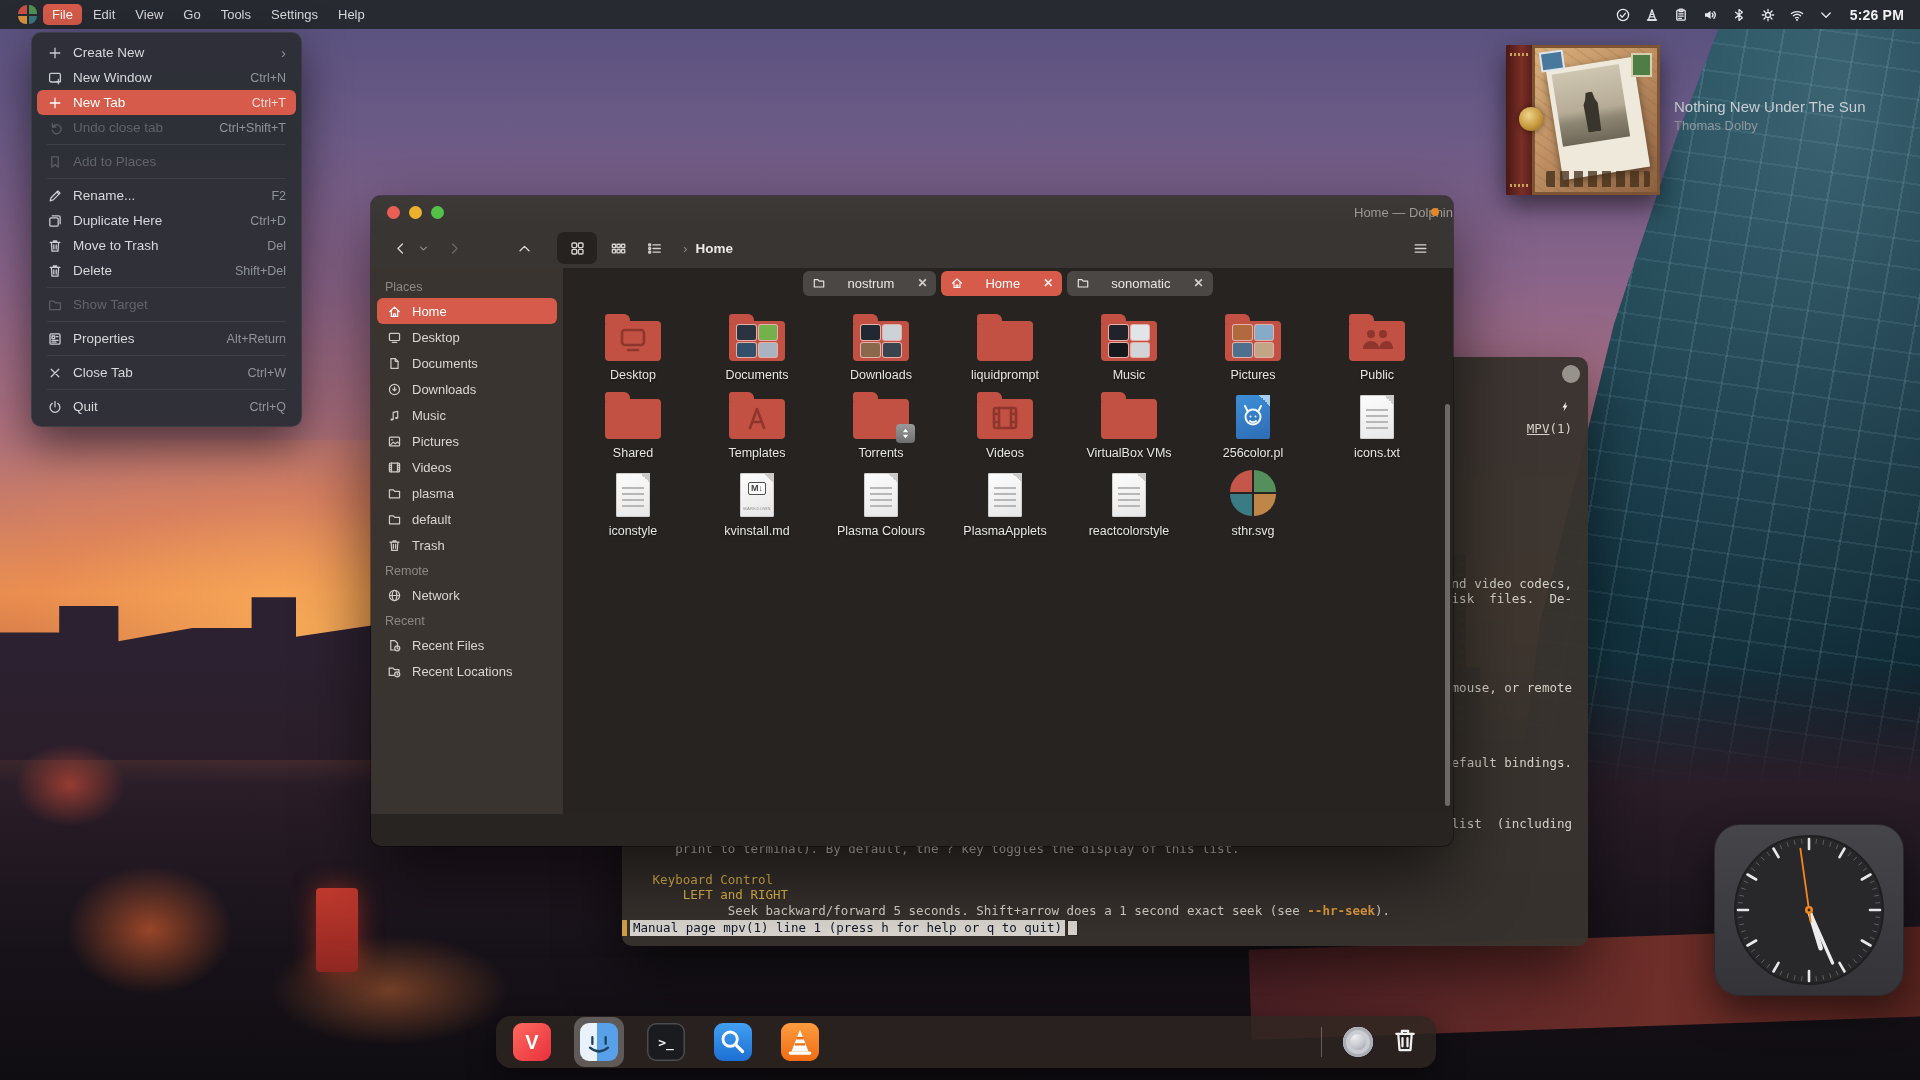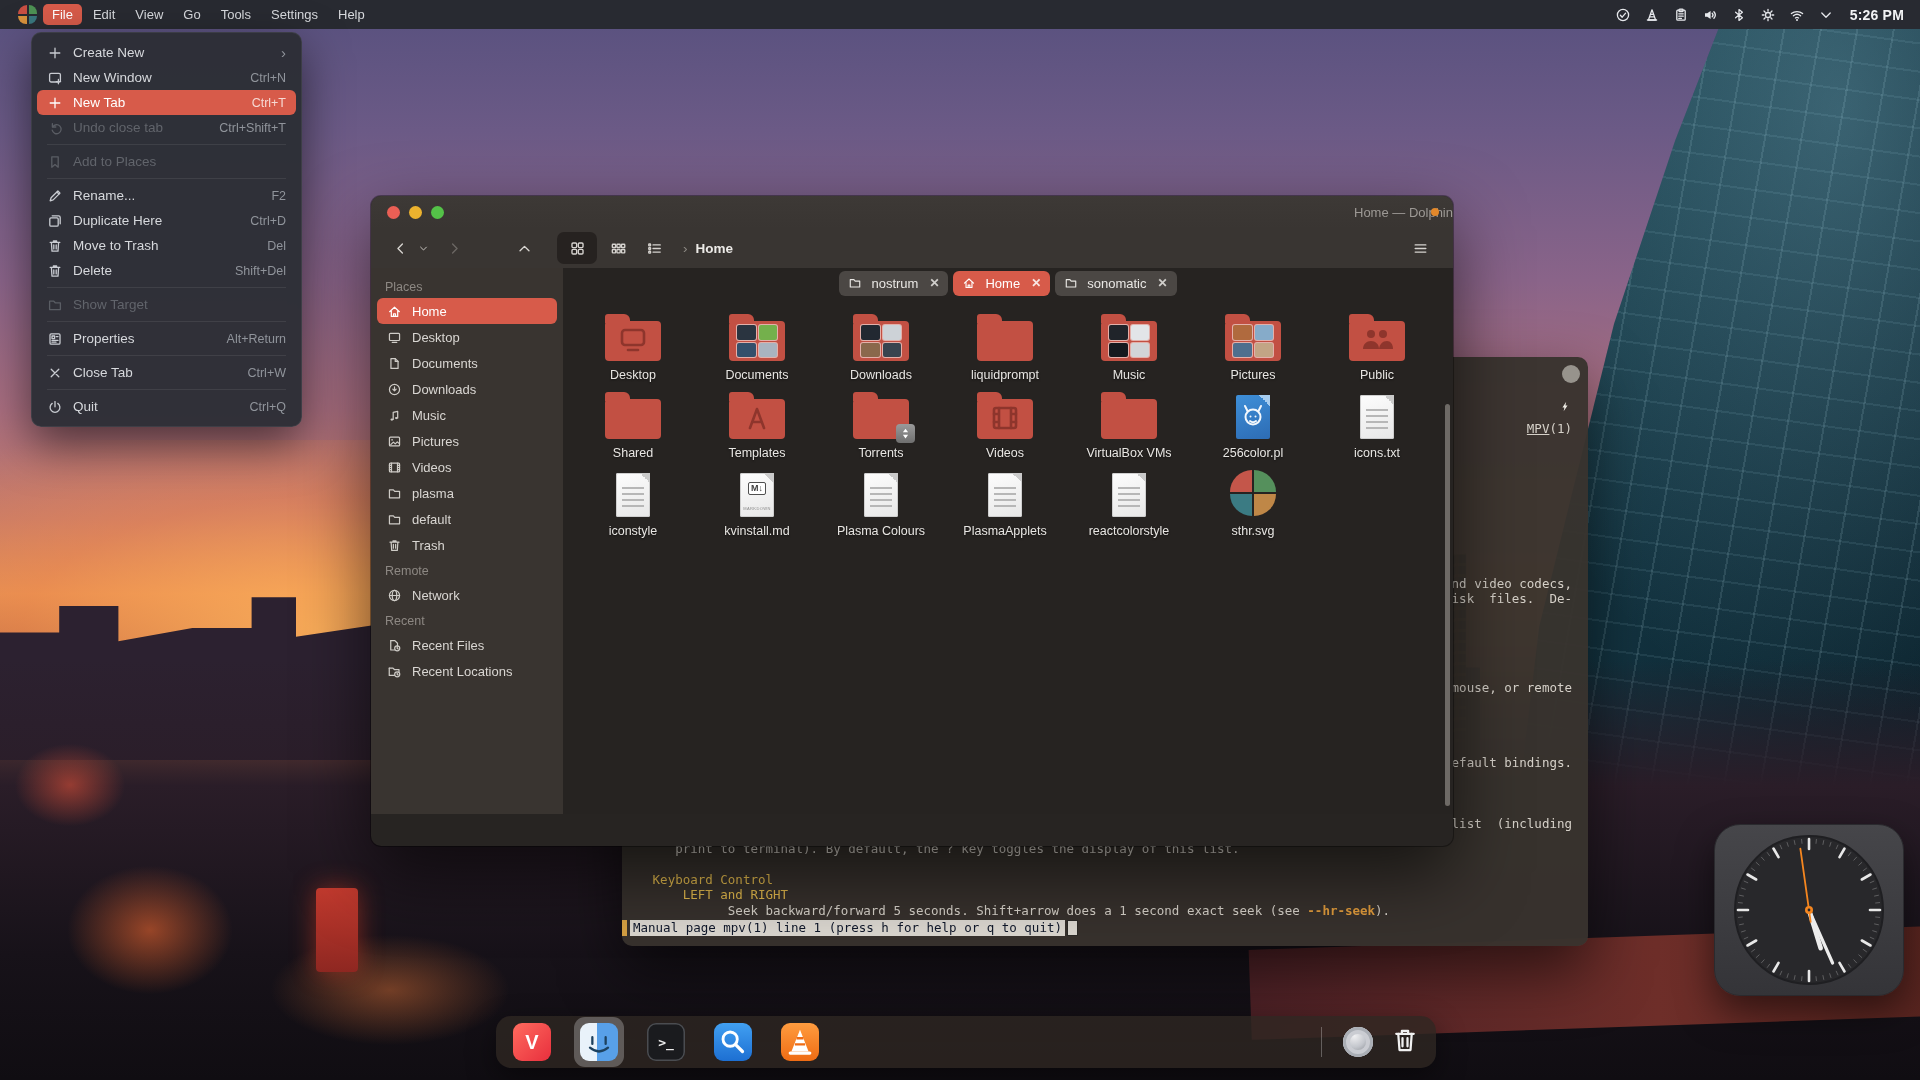--- a/index.html
+++ b/index.html
@@ -101,21 +101,21 @@
     border-right:1px solid #2a2724;color:#d9d6d2;font-size:13px;padding-top:6px}
   .shead{color:#8d8883;font-size:12.5px;padding:6px 14px 4px}
   .sitem{display:flex;align-items:center;gap:10px;height:26px;padding:0 10px;margin:0 6px;border-radius:6px}
   .sitem .ic{width:15px;height:15px;color:#cfccc7}
   .sitem.sel{background:#d75b4a;color:#fff}
   .sitem.sel .ic{color:#fff}
   .splitdots{position:absolute;right:2px;top:270px;width:4px;height:46px;
     background:repeating-linear-gradient(180deg,#6e6a65 0 3px,transparent 3px 8px)}
   .tabbar{position:absolute;left:192px;top:72px;right:0;height:30px;background:#262321;
     display:flex;align-items:center;justify-content:center;gap:5px}
-  .tab{display:flex;align-items:center;gap:9px;height:25px;padding:0 9px;border-radius:6px;
+  .tab{display:flex;align-items:center;gap:21px;height:25px;padding:0 9px;border-radius:6px;
     background:#4b4744;color:#e9e7e4;font-size:13px}
   .tab .ic{width:14px;height:14px}
   .tab.active{background:#d75b4a;color:#fff}
   .tabx{font-size:12px;font-weight:700;opacity:.85;padding-left:2px}
   .view{position:absolute;left:192px;top:102px;right:0;bottom:32px;background:#262321;
     display:flex;flex-wrap:wrap;align-content:flex-start;padding:10px 0 0 8px}
   .vscroll{position:absolute;right:3px;top:208px;bottom:40px;width:5px;background:#6e6a66;border-radius:3px;z-index:5}
   .fcell{width:124px;height:78px;display:flex;flex-direction:column;align-items:center}
   .ficon{height:58px;display:flex;align-items:center;justify-content:center}
   .flabel{font-size:12.5px;color:#e8e6e3;margin-top:2px;white-space:nowrap;text-shadow:0 1px 2px rgba(0,0,0,.5)}
@@ -265,20 +265,40 @@
         <div class="tfrag" style="top:459px">list  (including</div>
       </div>
     <div class="tlines" id="tlines"><div class="tline">&nbsp;&nbsp;&nbsp;&nbsp;&nbsp;&nbsp;<span class="tseg n">print to terminal). By default, the ? key toggles the display of this list.</span></div><div class="tline">&nbsp;</div><div class="tline">&nbsp;&nbsp;&nbsp;<span class="tseg h">Keyboard Control</span></div><div class="tline">&nbsp;&nbsp;&nbsp;&nbsp;&nbsp;&nbsp;&nbsp;<span class="tseg h">LEFT and RIGHT</span></div><div class="tline">&nbsp;&nbsp;&nbsp;&nbsp;&nbsp;&nbsp;&nbsp;&nbsp;&nbsp;&nbsp;&nbsp;&nbsp;&nbsp;<span class="tseg n">Seek backward/forward 5 seconds. Shift+arrow does a 1 second exact seek (see </span><span class="tseg o">--hr-seek</span><span class="tseg n">).</span></div></div>
     <div class="tstatus">
       <span class="sbarstrip"></span>
       <span class="stext">Manual page mpv(1) line 1 (press h for help or q to quit)</span>
       <span class="scursor"></span>
     </div>
   </div>
 
+  <div class="np">
+    <div class="album">
+      <div class="spine"></div>
+      <div class="goldseal"></div>
+      <div class="cover">
+        <div class="polaroid">
+          <div class="photo">
+              <div class="figure"></div>
+            </div>
+        </div>
+        <div class="stampb"></div>
+        <div class="stampg"></div>
+        <div class="coverscript"></div>
+      </div>
+    </div>
+    <div class="nptext">
+      <div class="nptitle">Nothing New Under The Sun</div>
+      <div class="npartist">Thomas Dolby</div>
+    </div>
+  </div>
 
   <div class="win">
     <div class="titlebar">
       <div class="tl r"></div>
       <div class="tl y"></div>
       <div class="tl g"></div>
       <div class="wtitle">Home — Dolphin</div>
       <div class="moddot"></div>
     </div>
     <div class="toolbar" id="toolbar">

